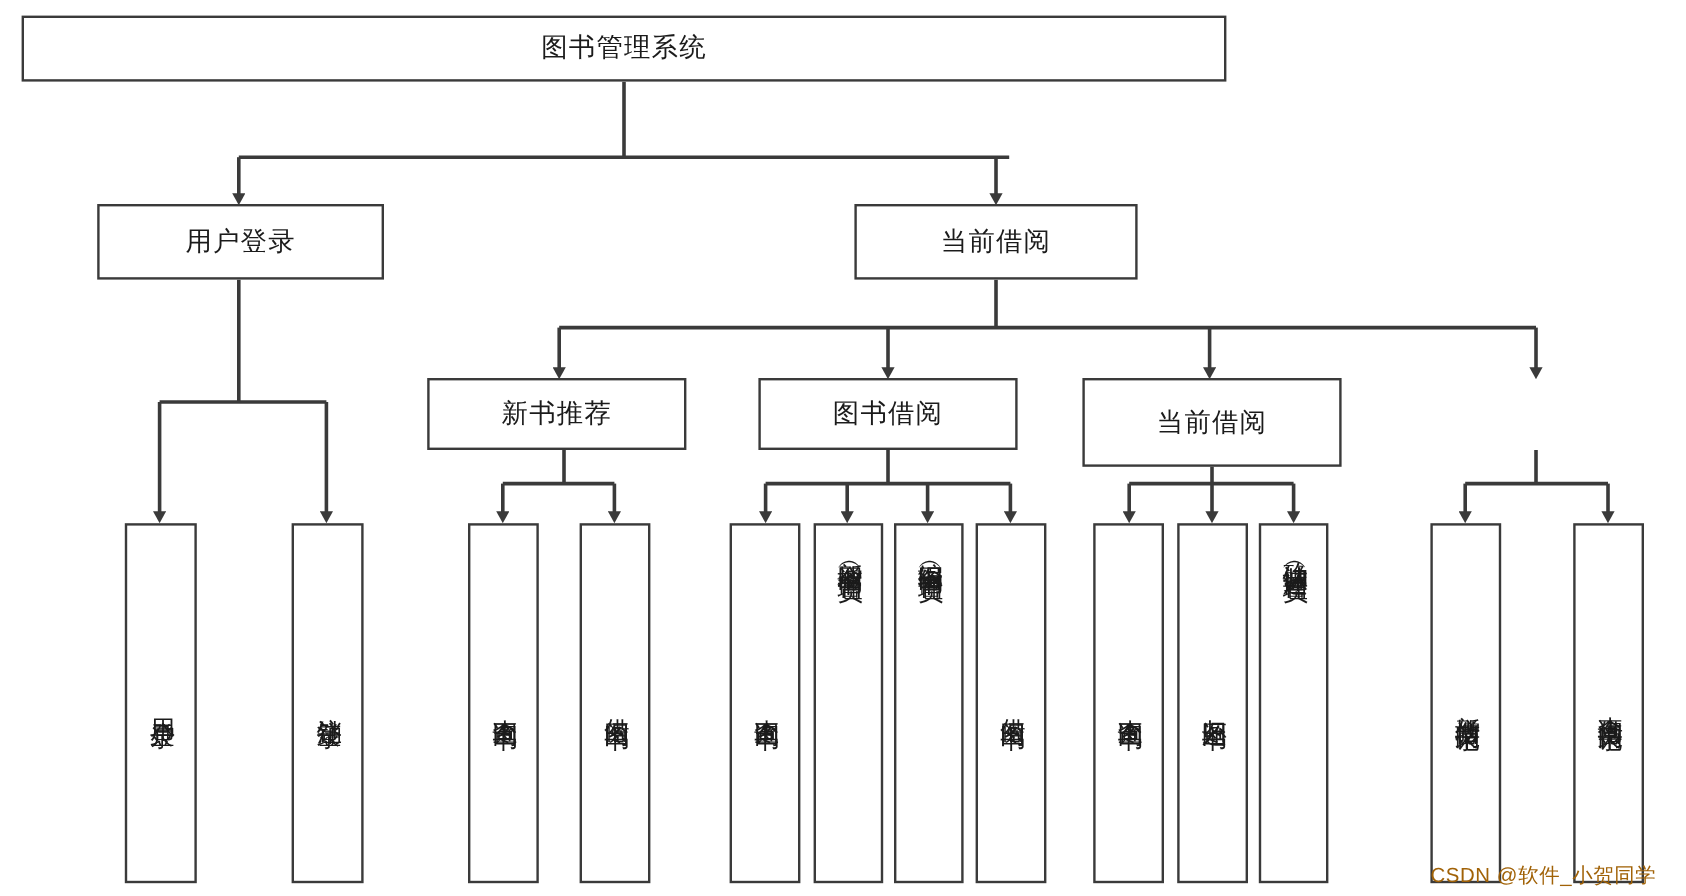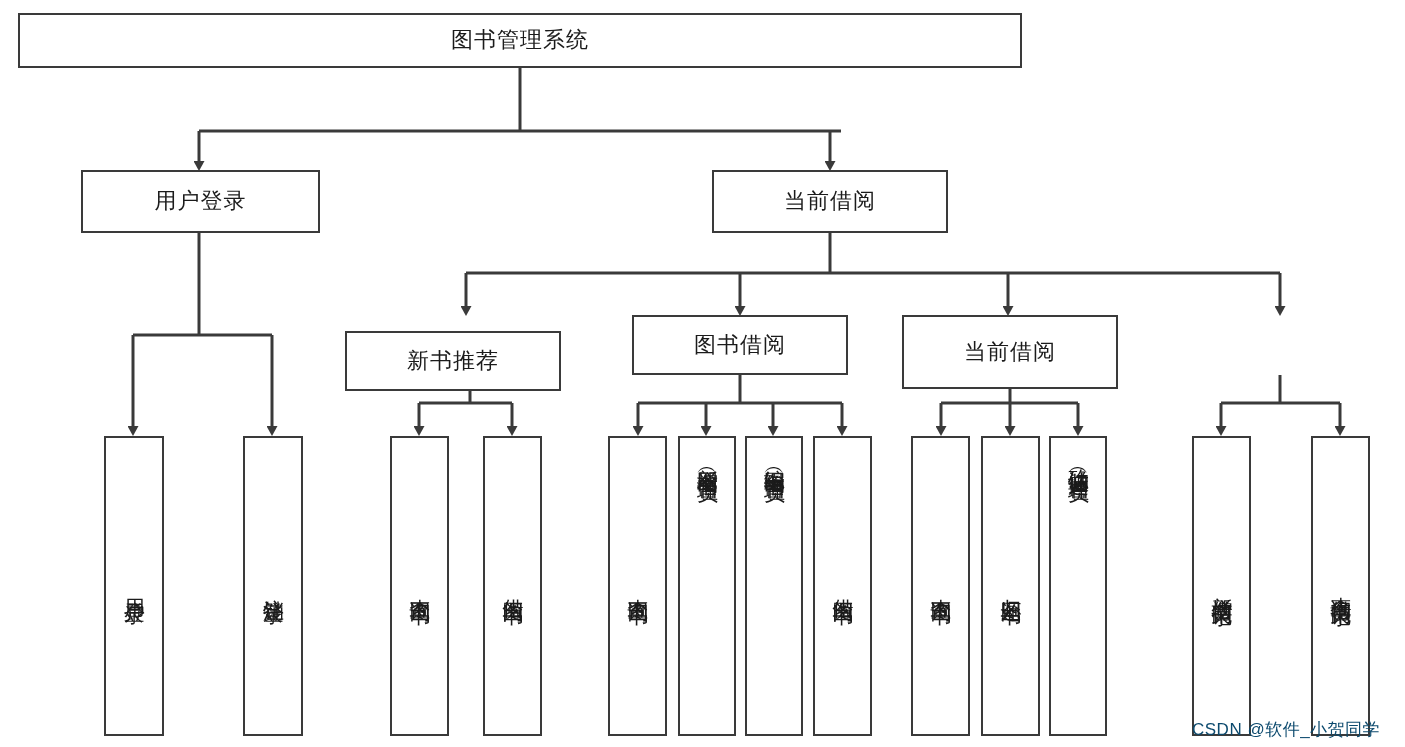--- a/index.html
+++ b/index.html
@@ -54,21 +54,21 @@
     letter-spacing: 2px;
     white-space: normal;
   }
   .node.leaf.centerv {
     align-items: center;
     padding-top: 0;
   }
   .watermark {
     position: absolute;
     font-size: 17px;
-    color: #0c4a6e;
+    color: #a16207;
     white-space: nowrap;
     letter-spacing: 0.5px;
     user-select: none;
   }
 </style>
 </head>
 <body>
 
 <div id="canvas">
 
@@ -127,21 +127,21 @@
   </div>
 
   <div class="node" style="left:81px; top:170px; width:239px; height:63px;">
     <span class="node-label">用户登录</span>
   </div>
 
   <div class="node" style="left:712px; top:170px; width:236px; height:63px;">
     <span class="node-label">当前借阅</span>
   </div>
 
-  <div class="node" style="left:345px; top:315px; width:216px; height:60px;margin-top:16px;">
+  <div class="node" style="left:356px; top:315px; width:216px; height:60px;">
     <span class="node-label">新书推荐</span>
   </div>
 
   <div class="node" style="left:632px; top:315px; width:216px; height:60px;">
     <span class="node-label">图书借阅</span>
   </div>
 
   <div class="node" style="left:902px; top:315px; width:216px; height:74px;">
     <span class="node-label">当前借阅</span>
   </div>

